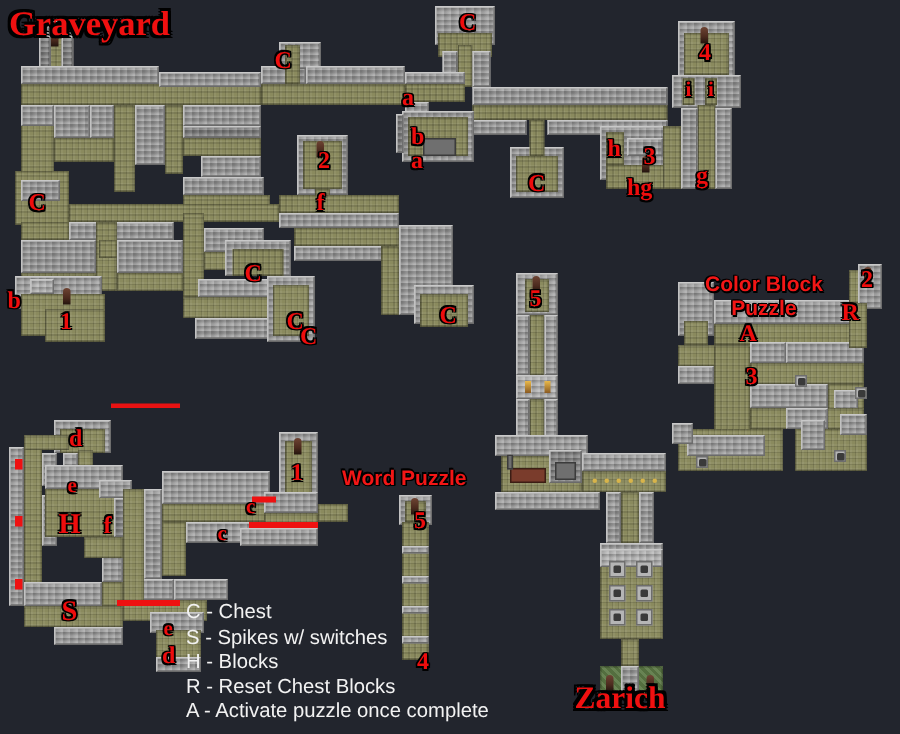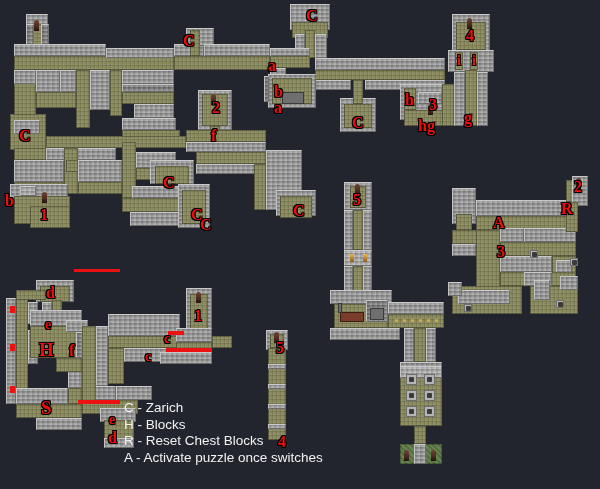--- a/index.html
+++ b/index.html
@@ -420,30 +420,40 @@
 
   <div class="floor" style="left:212px;top:336px;width:20px;height:12px;"></div>
 
   <div class="boulder v" style="left:10px;top:306px;height:7px;width:5px;"></div>
   <div class="boulder v" style="left:10px;top:344px;height:7px;width:5px;"></div>
   <div class="boulder v" style="left:10px;top:386px;height:7px;width:5px;"></div>
   <div class="boulder" style="left:78px;top:400px;width:42px;height:4px;"></div>
   <div class="boulder" style="left:166px;top:348px;width:46px;height:4px;"></div>
   <div class="boulder" style="left:168px;top:331px;width:16px;height:4px;"></div>
 
-
-
+  <div class="title" style="left:6px;top:4px;">Graveyard</div>
+
+  <div class="zone" id="zone-0" style="left: 470px; top: 181px;">
+      <div>Color Block</div>
+      <div>Puzzle</div>
+    </div>
+  <div class="zone" id="zone-1" style="left: 228px; top: 310px;">
+      <div>Word Puzzle</div>
+    </div>
+
+  <div class="title" style="left:383px;top:455px;font-size:21px;">Zarich</div>
 
   <div class="legend-line" style="left:74px;top:269px;"></div>
 
   <div id="legend-list">
-      <div>C - Zarich</div>
+      <div>C - Chest</div>
+      <div>S - Spikes w/ switches</div>
       <div>H - Blocks</div>
       <div>R - Reset Chest Blocks</div>
-      <div>A - Activate puzzle once switches</div>
+      <div>A - Activate puzzle once complete</div>
     </div>
 
   <div id="markers-layer">
       <div class="lbl md" style="left: 183px; top: 33px;">C</div>
       <div class="lbl md" style="left: 306px; top: 8px;">C</div>
       <div class="lbl md" style="left: 466px; top: 28px;">4</div>
       <div class="lbl sm" style="left: 457px; top: 54px;">i</div>
       <div class="lbl sm" style="left: 472px; top: 54px;">i</div>
       <div class="lbl md" style="left: 268px; top: 58px;">a</div>
       <div class="lbl md" style="left: 274px; top: 84px;">b</div>

